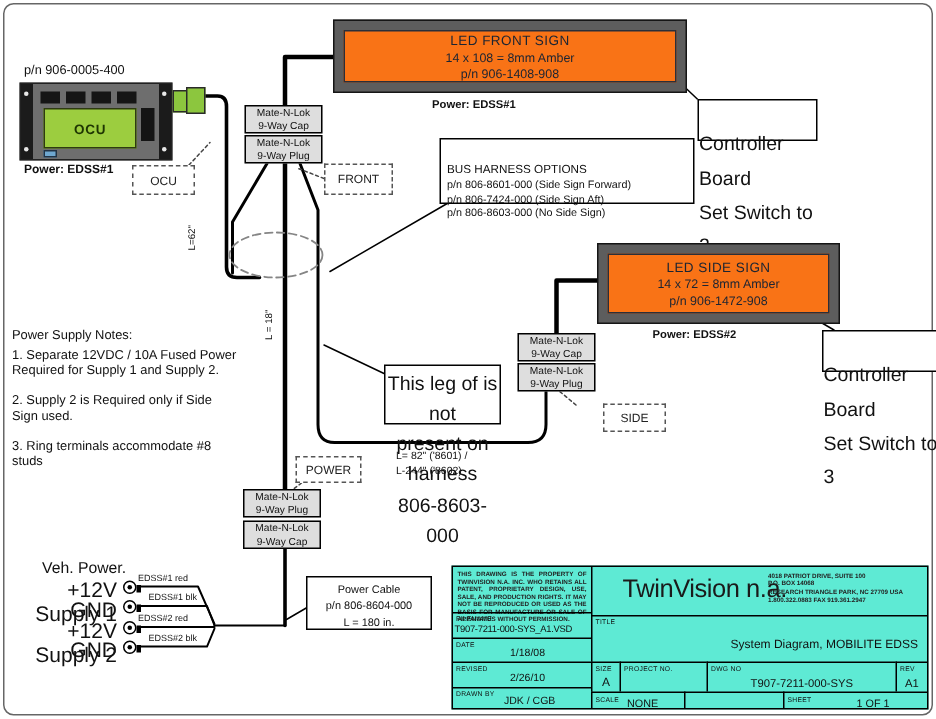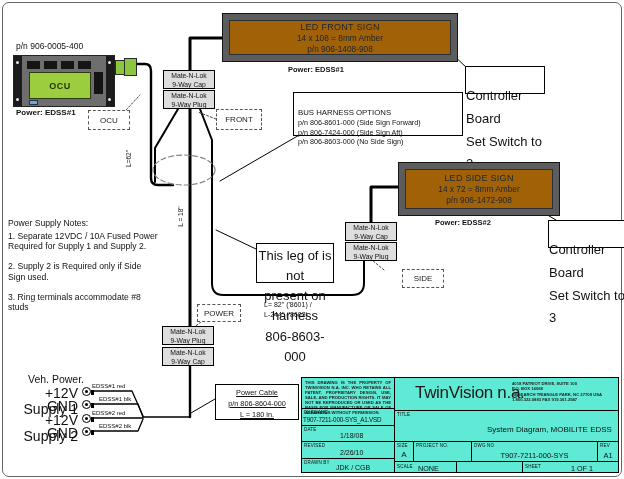--- a/index.html
+++ b/index.html
@@ -9,21 +9,21 @@
   .abs{position:absolute;box-sizing:border-box;}
   svg{position:absolute;left:0;top:0;}
   
   .wbox{background:#fff;border:1px solid #000;}
   .mnl{background:#dedede;border:1px solid #000;font-size:6.8px;line-height:1.3;text-align:center;padding-top:1px;white-space:pre-line;}
   .dashedbox{background:#fff;border:1.2px dashed #555;font-size:8px;text-align:center;display:flex;align-items:center;justify-content:center;color:#222;}
   .ctrl{background:#fff;border:1px solid #000;font-size:13px;line-height:1.75;padding-top:18px;white-space:pre-line;}
   .note3{background:#fff;border:1px solid #000;font-size:13px;line-height:1.55;text-align:center;padding-top:2px;white-space:pre-line;}
   
   .sign{background:#5d5d5d;border:1.5px solid #151515;}
-  .sign-inner{position:absolute;inset:6px;background:#a16207;border:1px solid #2a2f3a;display:flex;flex-direction:column;align-items:center;justify-content:center;color:#1b2433;}
+  .sign-inner{position:absolute;inset:6px;background:#f97316;border:1px solid #2a2f3a;display:flex;flex-direction:column;align-items:center;justify-content:center;color:#1b2433;}
   .sign-title{font-size:9px;letter-spacing:.3px;}
   .sign-line{font-size:8.3px;margin-top:1px;}
   .pwr{font-size:7.5px;font-weight:600;color:#111;}
   
   .ocu-body{background:#6e6e6e;border:1px solid #222;}
   .flange{position:absolute;top:0;width:8px;height:100%;background:#1b1b1b;}
   .screw{position:absolute;width:3px;height:3px;border-radius:50%;background:#e8e8e8;}
   .slot{position:absolute;top:5px;height:8px;width:13px;background:#151515;}
   .lcd{position:absolute;background:#9ccd3f;border:1.5px solid #2e3a12;display:flex;align-items:center;justify-content:center;font-weight:700;font-size:9px;color:#1e3502;letter-spacing:.5px;}
   .gconn{position:absolute;background:#8cc63e;border:1px solid #2a2a2a;}
@@ -195,21 +195,21 @@
       <span class="stud"></span>
     </span>
   <div class="wlbl" style="left:92px;top:410px;">EDSS#2 red</div>
 
   <div class="abs vrow-label" style="left:0;top:425px;width:78px;">GND</div>
   <span class="ring" style="left:82px;top:427px;">
       <span class="stud"></span>
     </span>
   <div class="wlbl" style="left:99px;top:423px;">EDSS#2 blk</div>
 
-  <div class="abs pcable" style="left:215px;top:384px;width:84px;height:36px;text-decoration:underline;">Power Cable
+  <div class="abs pcable" style="left:204px;top:384px;width:84px;height:36px;">Power Cable
 p/n 806-8604-000
 L = 180 in.</div>
 
   <div id="tblock">
     <div class="cell noL noT disc" style="left:0;top:0;width:92px;height:30px;">THIS DRAWING IS THE PROPERTY OF TWINVISION N.A. INC. WHO RETAINS ALL PATENT, PROPRIETARY DESIGN, USE, SALE, AND PRODUCTION RIGHTS. IT MAY NOT BE REPRODUCED OR USED AS THE BASIS FOR MANUFACTURE OR SALE OF APPARATUS WITHOUT PERMISSION.</div>
     <div class="cell noL" style="left:0;top:30px;width:92px;height:17px;">
       <div class="tlab">FILENAME</div>
       <div class="tval" style="left:1px;top:7px;font-size:6.3px;letter-spacing:-0.2px;">T907-7211-000-SYS_A1.VSD</div>
     </div>
     <div class="cell noL" style="left:0;top:47px;width:92px;height:16px;">

